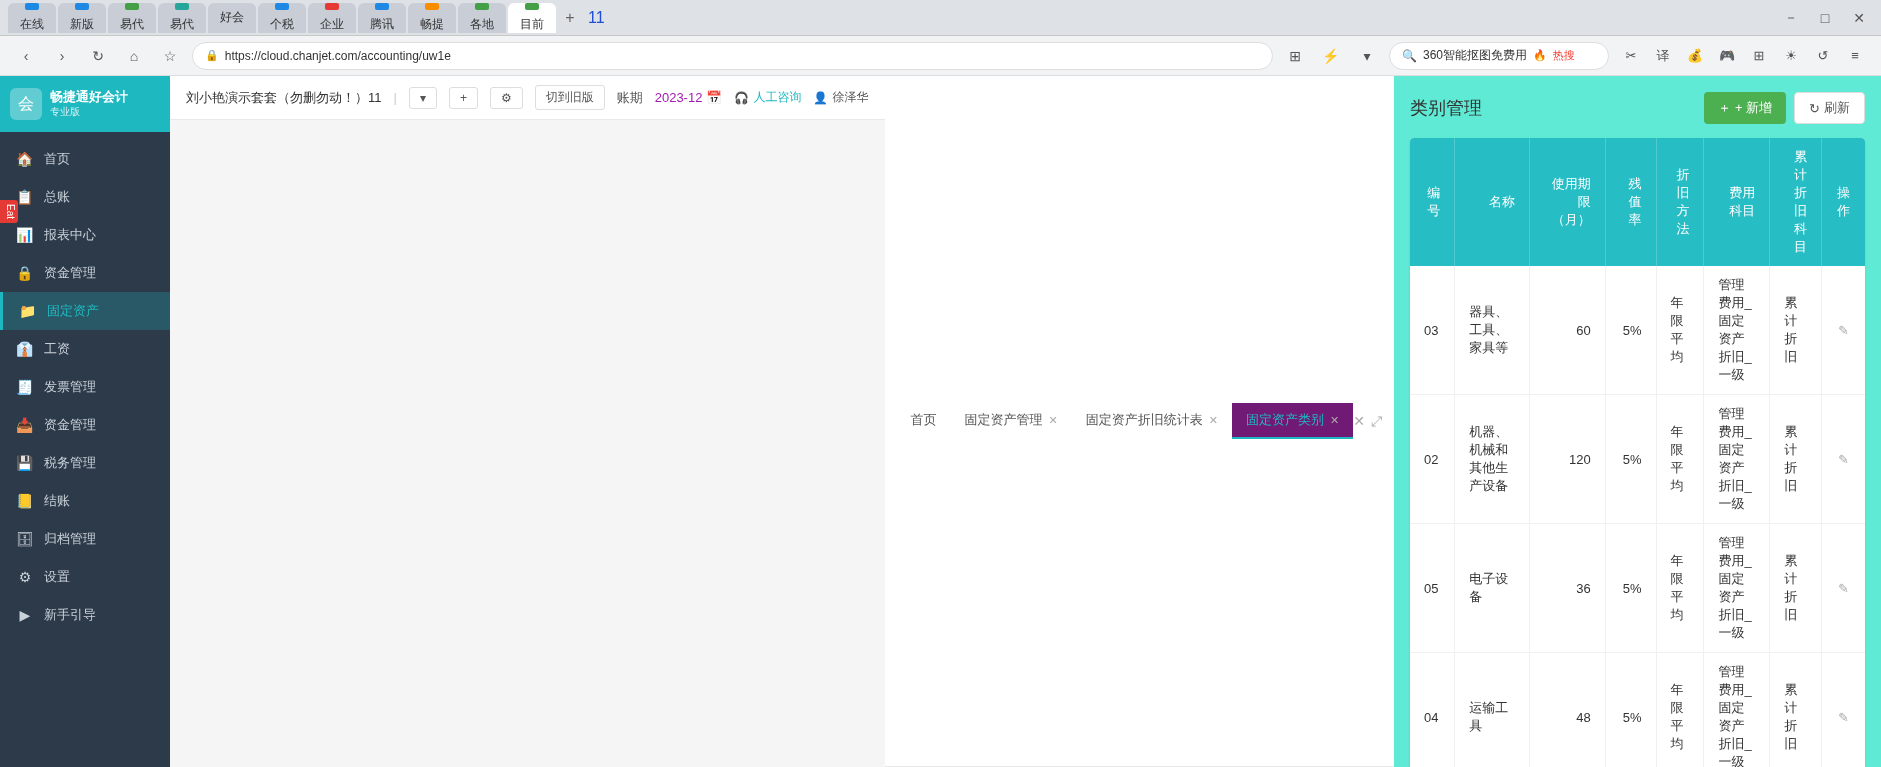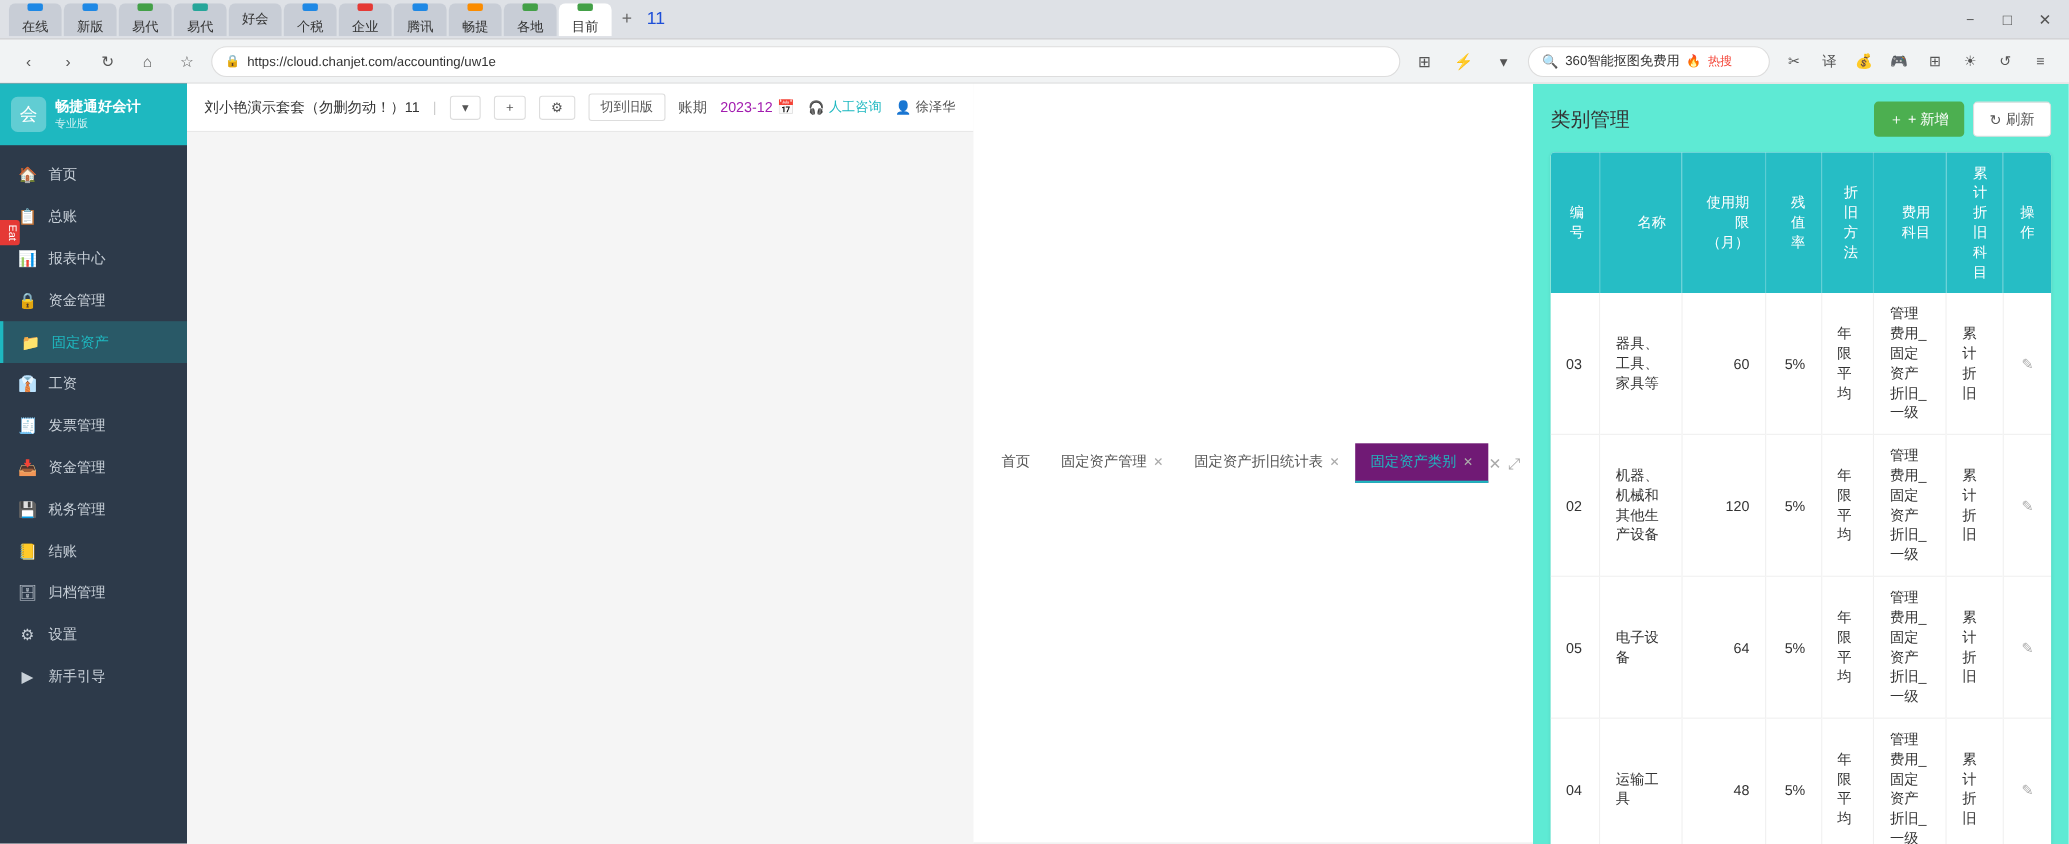--- a/index.html
+++ b/index.html
@@ -543,21 +543,21 @@
       <td class="td-right">120</td>
       <td class="td-right">5%</td>
       <td>年限平均</td>
       <td>管理费用_固定资产折旧_一级</td>
       <td>累计折旧</td>
       <td><span class="edit-icon">✎</span></td>
     </tr>
             <tr>
       <td class="td-num">05</td>
       <td>电子设备</td>
-      <td class="td-right">64</td>
+      <td class="td-right">36</td>
       <td class="td-right">5%</td>
       <td>年限平均</td>
       <td>管理费用_固定资产折旧_一级</td>
       <td>累计折旧</td>
       <td><span class="edit-icon">✎</span></td>
     </tr>
             <tr>
       <td class="td-num">04</td>
       <td>运输工具</td>
       <td class="td-right">48</td>

